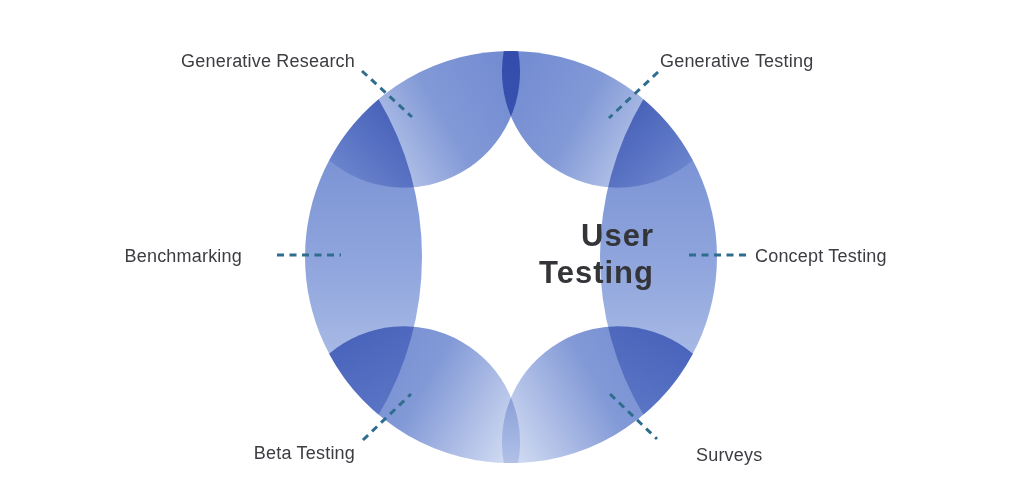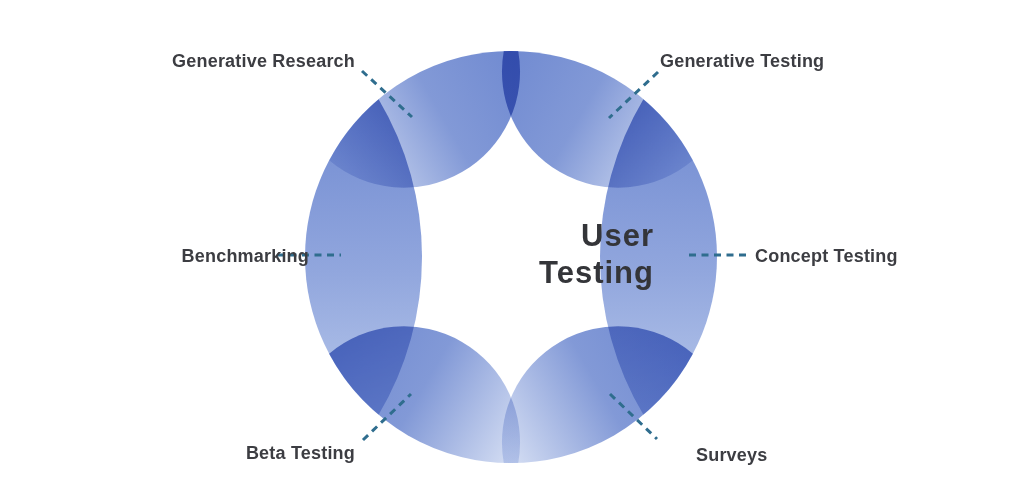--- a/index.html
+++ b/index.html
@@ -12,21 +12,21 @@
     font-family: "Liberation Sans", sans-serif;
   }
   .flower-svg {
     position: absolute;
     left: 0; top: 0;
     isolation: isolate; 
   }
   .petal { mix-blend-mode: multiply; }
   .diagram-label {
     position: absolute;
-    font-weight: bold;
+    font-weight: normal;
     font-size: 18px;
     letter-spacing: 0.2px;
     color: var(--label-color, #3c3d42);
     white-space: nowrap;
     line-height: 22px;
   }
   .center-title {
     position: absolute;
     left: 354px;
     top: 217px;
@@ -77,18 +77,18 @@
     </g>
   </svg>
 
   <div class="center-title">
     <span class="line">User</span>
     <span class="line">Testing</span>
   </div>
 
   <div class="diagram-label" style="right:669px; top:50px;">Generative Research</div>
   <div class="diagram-label" style="left:660px; top:50px;">Generative Testing</div>
-  <div class="diagram-label" style="right:715px; top:245px;padding-left:48px;">Benchmarking</div>
+  <div class="diagram-label" style="right:782px; top:245px;padding-left:48px;">Benchmarking</div>
   <div class="diagram-label" style="right:669px; top:442px;">Beta Testing</div>
   <div class="diagram-label" style="left:755px; top:245px;">Concept Testing</div>
   <div class="diagram-label" style="left:668px; top:444px;margin-left:28px;">Surveys</div>
 
 </div>
 
 </body></html>

